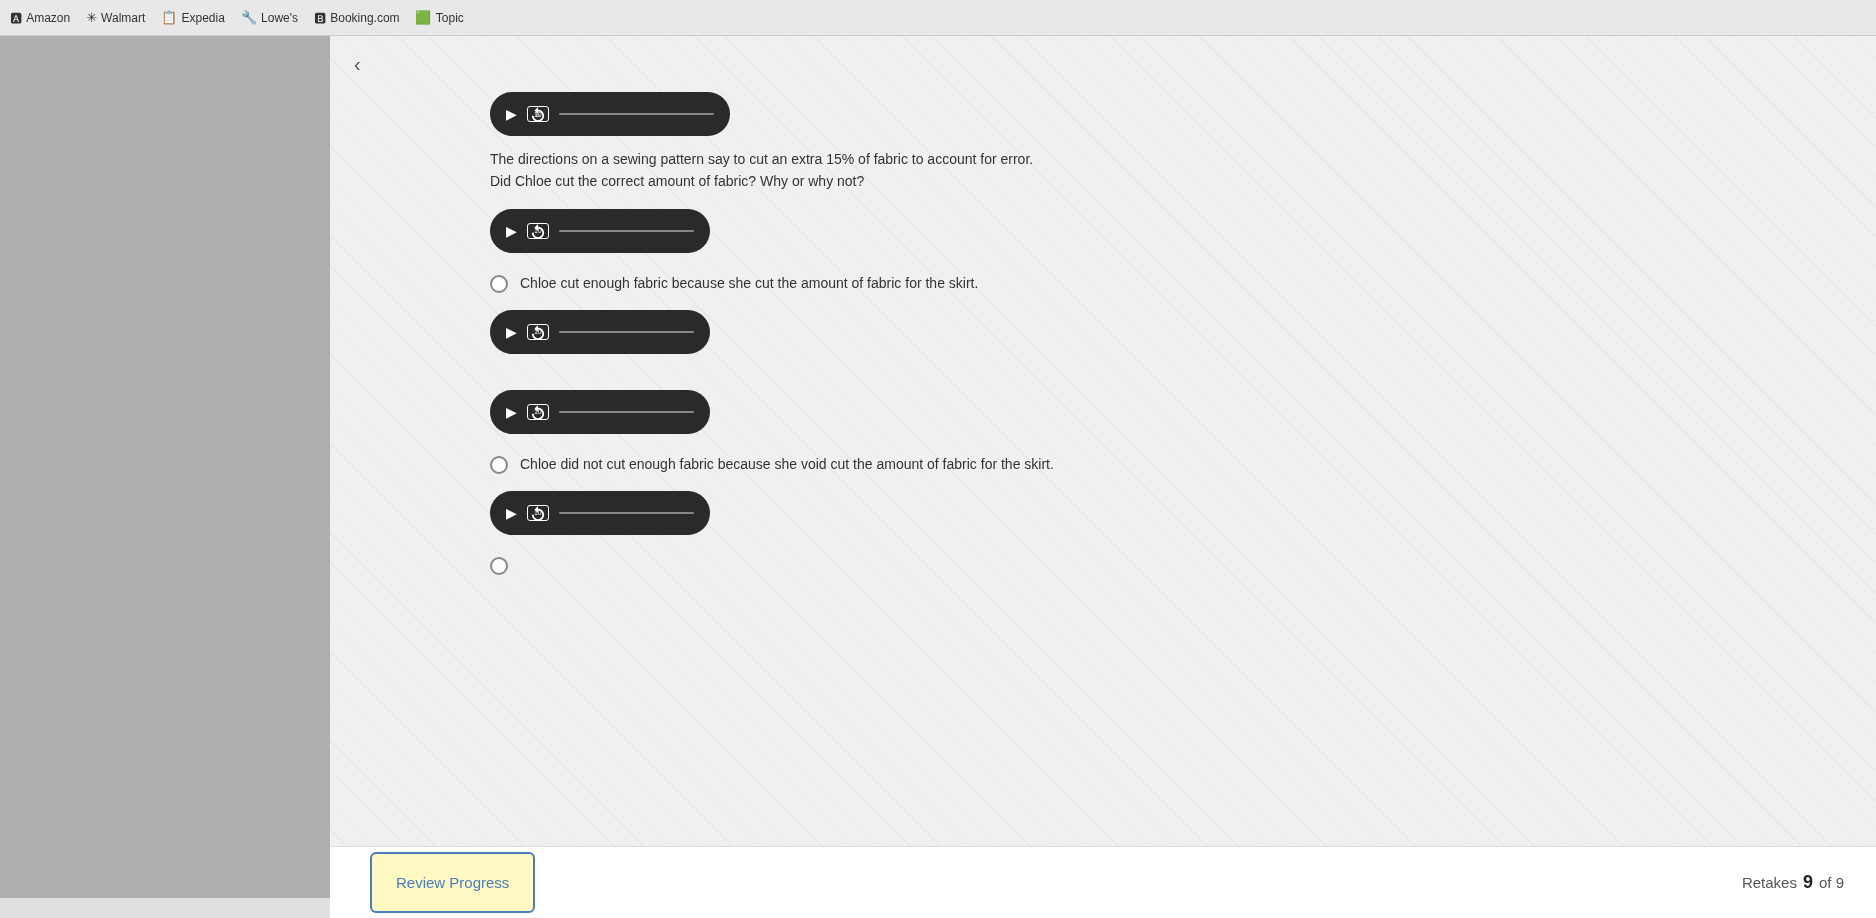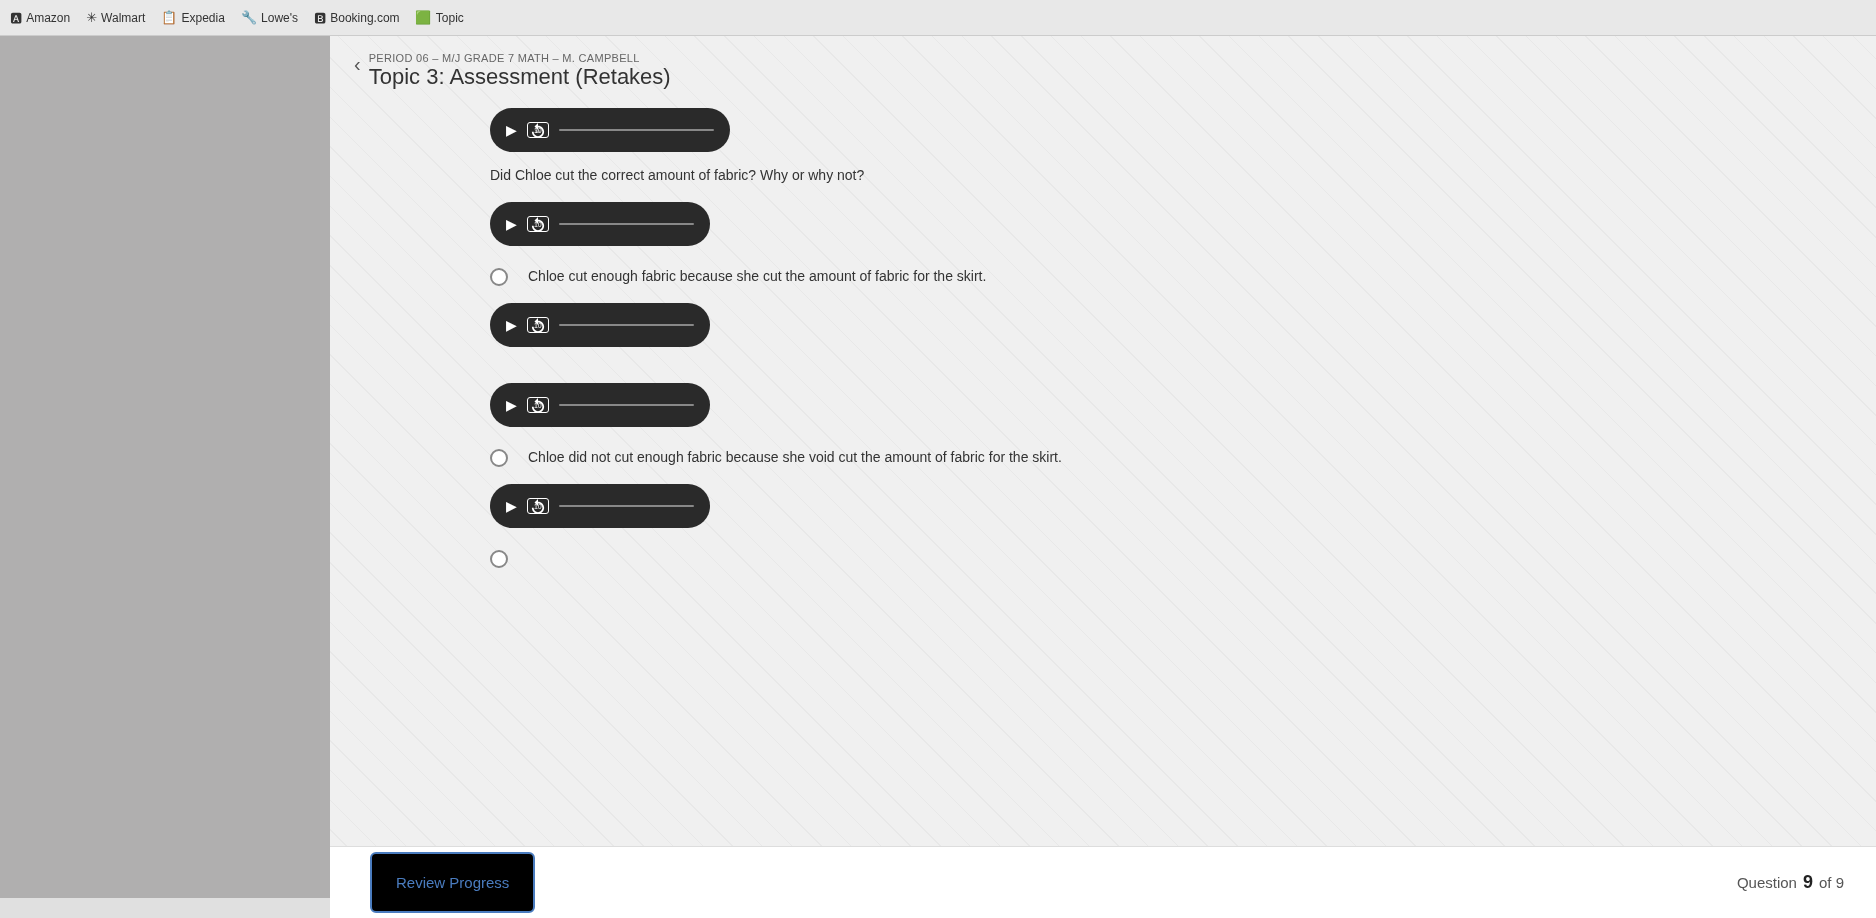--- a/index.html
+++ b/index.html
@@ -200,41 +200,40 @@
     .option-content {
       display: flex;
       flex-direction: column;
       gap: 6px;
     }
 
     .option-text {
       font-size: 14px;
       color: #333;
       line-height: 1.5;
-      margin-left: 8px;
     }
 
     
     .page-footer {
       position: fixed;
       bottom: 0;
       left: 330px;
       right: 0;
       height: 72px;
       background: white;
       border-top: 1px solid #ddd;
       display: flex;
       align-items: center;
       justify-content: space-between;
       padding: 0 32px 0 40px;
       z-index: 100;
     }
 
     .review-progress-btn {
-      background: #000000;
+      background: #fef9c3;
       border: 2px solid #4a7cbf;
       color: #4a7cbf;
       border-radius: 6px;
       padding: 20px 24px;
       font-size: 15px;
       cursor: pointer;
       font-weight: 500;
     }
 
     .question-counter {
@@ -306,41 +305,38 @@
 
 <div class="main-layout">
 
   <div class="sidebar"></div>
 
   <div class="content-area">
 
     <div class="page-header">
       <div class="back-nav">
         <span class="back-arrow">‹</span>
-        <div class="header-text">
-          <span class="breadcrumb-text">PERIOD 06 – M/J GRADE 7 MATH – M. CAMPBELL</span>
-          <span class="page-title">Topic 3: Assessment (Retakes)</span>
-        </div>
       </div>
     </div>
 
     <div class="question-content">
 
       <div class="audio-player">
         <span class="play-btn">▶</span>
         <div class="replay-btn">
           <svg width="14" height="14" viewBox="0 0 16 16" fill="white">
             <path d="M8 3V0L4 4l4 4V5c2.76 0 5 2.24 5 5s-2.24 5-5 5-5-2.24-5-5H1c0 3.87 3.13 7 7 7s7-3.13 7-7-3.13-7-7-7z"></path>
             <text x="4.5" y="11" font-size="5" fill="white" font-family="Arial">10</text>
           </svg>
         </div>
         <div class="audio-track"></div>
       </div>
 
       <div class="question-text">
+        <div>The directions on a sewing pattern say to cut an extra 15% of fabric to account for error.</div>
         <div>Did Chloe cut the correct amount of fabric? Why or why not?</div>
       </div>
 
       <div class="answer-option">
         <div style="margin-bottom:8px;">
           <div class="audio-player wide">
             <span class="play-btn">▶</span>
             <div class="replay-btn">
               <svg width="14" height="14" viewBox="0 0 16 16" fill="white">
                 <path d="M8 3V0L4 4l4 4V5c2.76 0 5 2.24 5 5s-2.24 5-5 5-5-2.24-5-5H1c0 3.87 3.13 7 7 7s7-3.13 7-7-3.13-7-7-7z"></path>
@@ -406,21 +402,21 @@
         <div class="option-row">
           <div class="radio-btn"></div>
         </div>
       </div>
 
     </div>
 
     <div class="page-footer">
       <button class="review-progress-btn">Review Progress</button>
       <div class="question-counter">
-        <span class="q-label">Question</span>
+        <span class="q-label">Retakes</span>
         <span class="q-num">9</span>
         <span class="q-total">of 9</span>
       </div>
     </div>
 
   </div>
 </div>
 
 <div class="status-bar">
   <span>javascript:void(0)</span>

